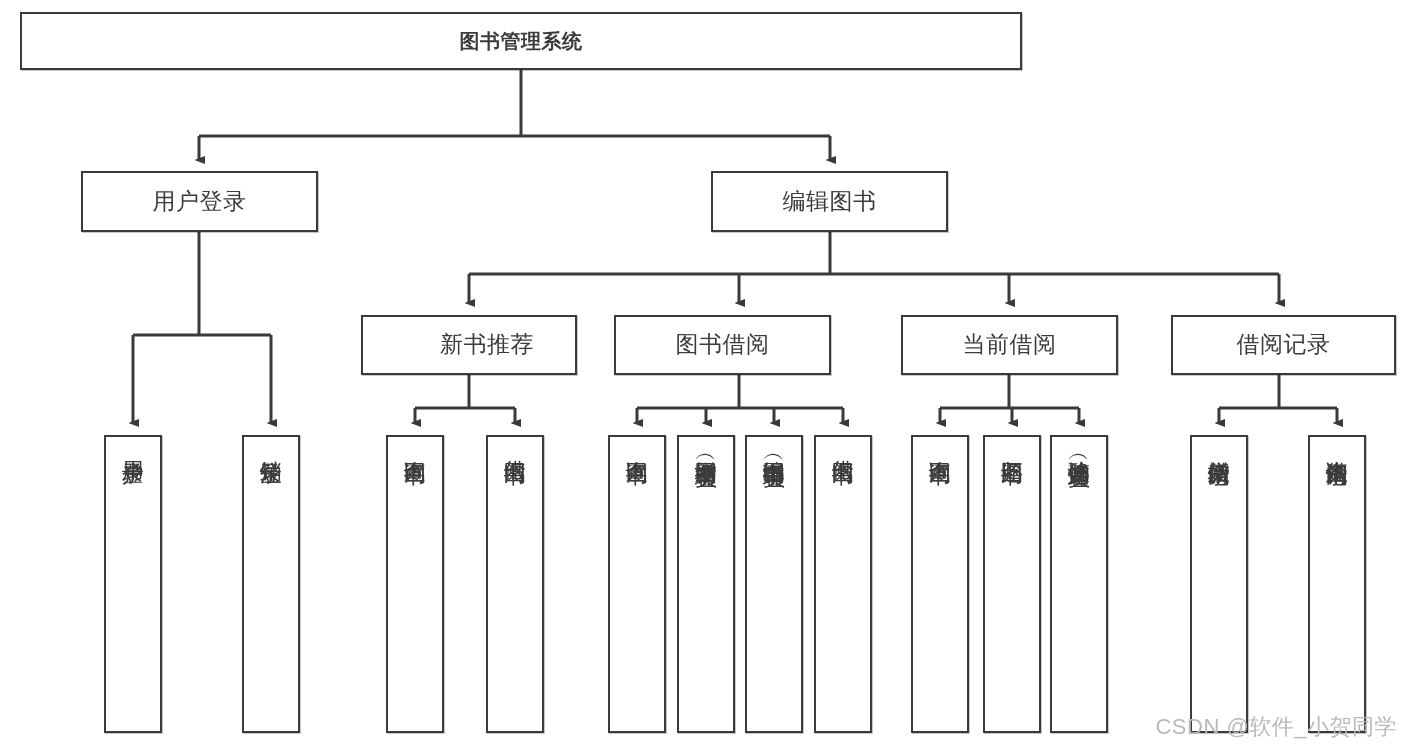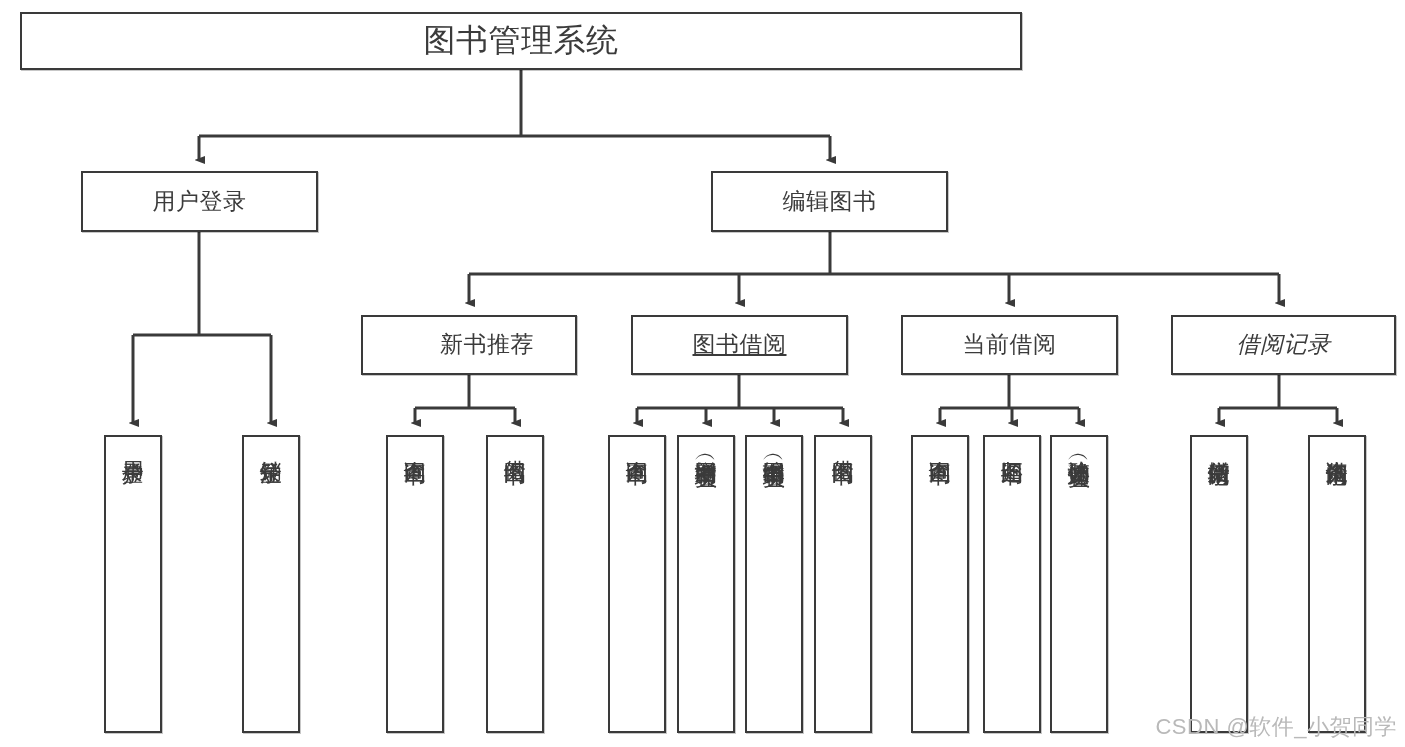--- a/index.html
+++ b/index.html
@@ -40,21 +40,21 @@
     color: #3b3b3b;
     line-height: 1.12;
     text-align: center;
     letter-spacing: 0.5px;
   }
   
   .node.h .lbl {
     font-size: 23px;
     white-space: nowrap;
   }
-  .node.root .lbl { font-size: 32px; }
+  .node.root .lbl { font-size: 20px; font-weight: bold; }
   
   .node.v {
     align-items: flex-start;
     padding-top: 6px;
   }
   .node.v .lbl {
     font-size: 22px;
     writing-mode: vertical-rl;
     text-orientation: upright;
     line-height: 1.06;
@@ -134,27 +134,27 @@
   <div class="node h" style="left:81px;top:171px;width:237px;height:61px;">
     <span class="lbl">用户登录</span>
   </div>
   <div class="node h" style="left:711px;top:171px;width:237px;height:61px;">
     <span class="lbl">编辑图书</span>
   </div>
 
   <div class="node h" style="left:361px;top:315px;width:216px;height:60px;padding-left:36px;">
     <span class="lbl">新书推荐</span>
   </div>
-  <div class="node h" style="left:631px;top:315px;width:217px;height:60px;text-decoration:underline;">
+  <div class="node h" style="left:614px;top:315px;width:217px;height:60px;">
     <span class="lbl">图书借阅</span>
   </div>
   <div class="node h" style="left:901px;top:315px;width:217px;height:60px;">
     <span class="lbl">当前借阅</span>
   </div>
-  <div class="node h" style="left:1171px;top:315px;width:225px;height:60px;font-style:italic;">
+  <div class="node h" style="left:1171px;top:315px;width:225px;height:60px;">
     <span class="lbl">借阅记录</span>
   </div>
 
   <div class="node v" style="left:104px;top:435px;width:58px;height:298px;">
     <span class="lbl">用户登录</span>
   </div>
   <div class="node v" style="left:242px;top:435px;width:58px;height:298px;">
     <span class="lbl">注销登录</span>
   </div>
   <div class="node v" style="left:386px;top:435px;width:58px;height:298px;">

